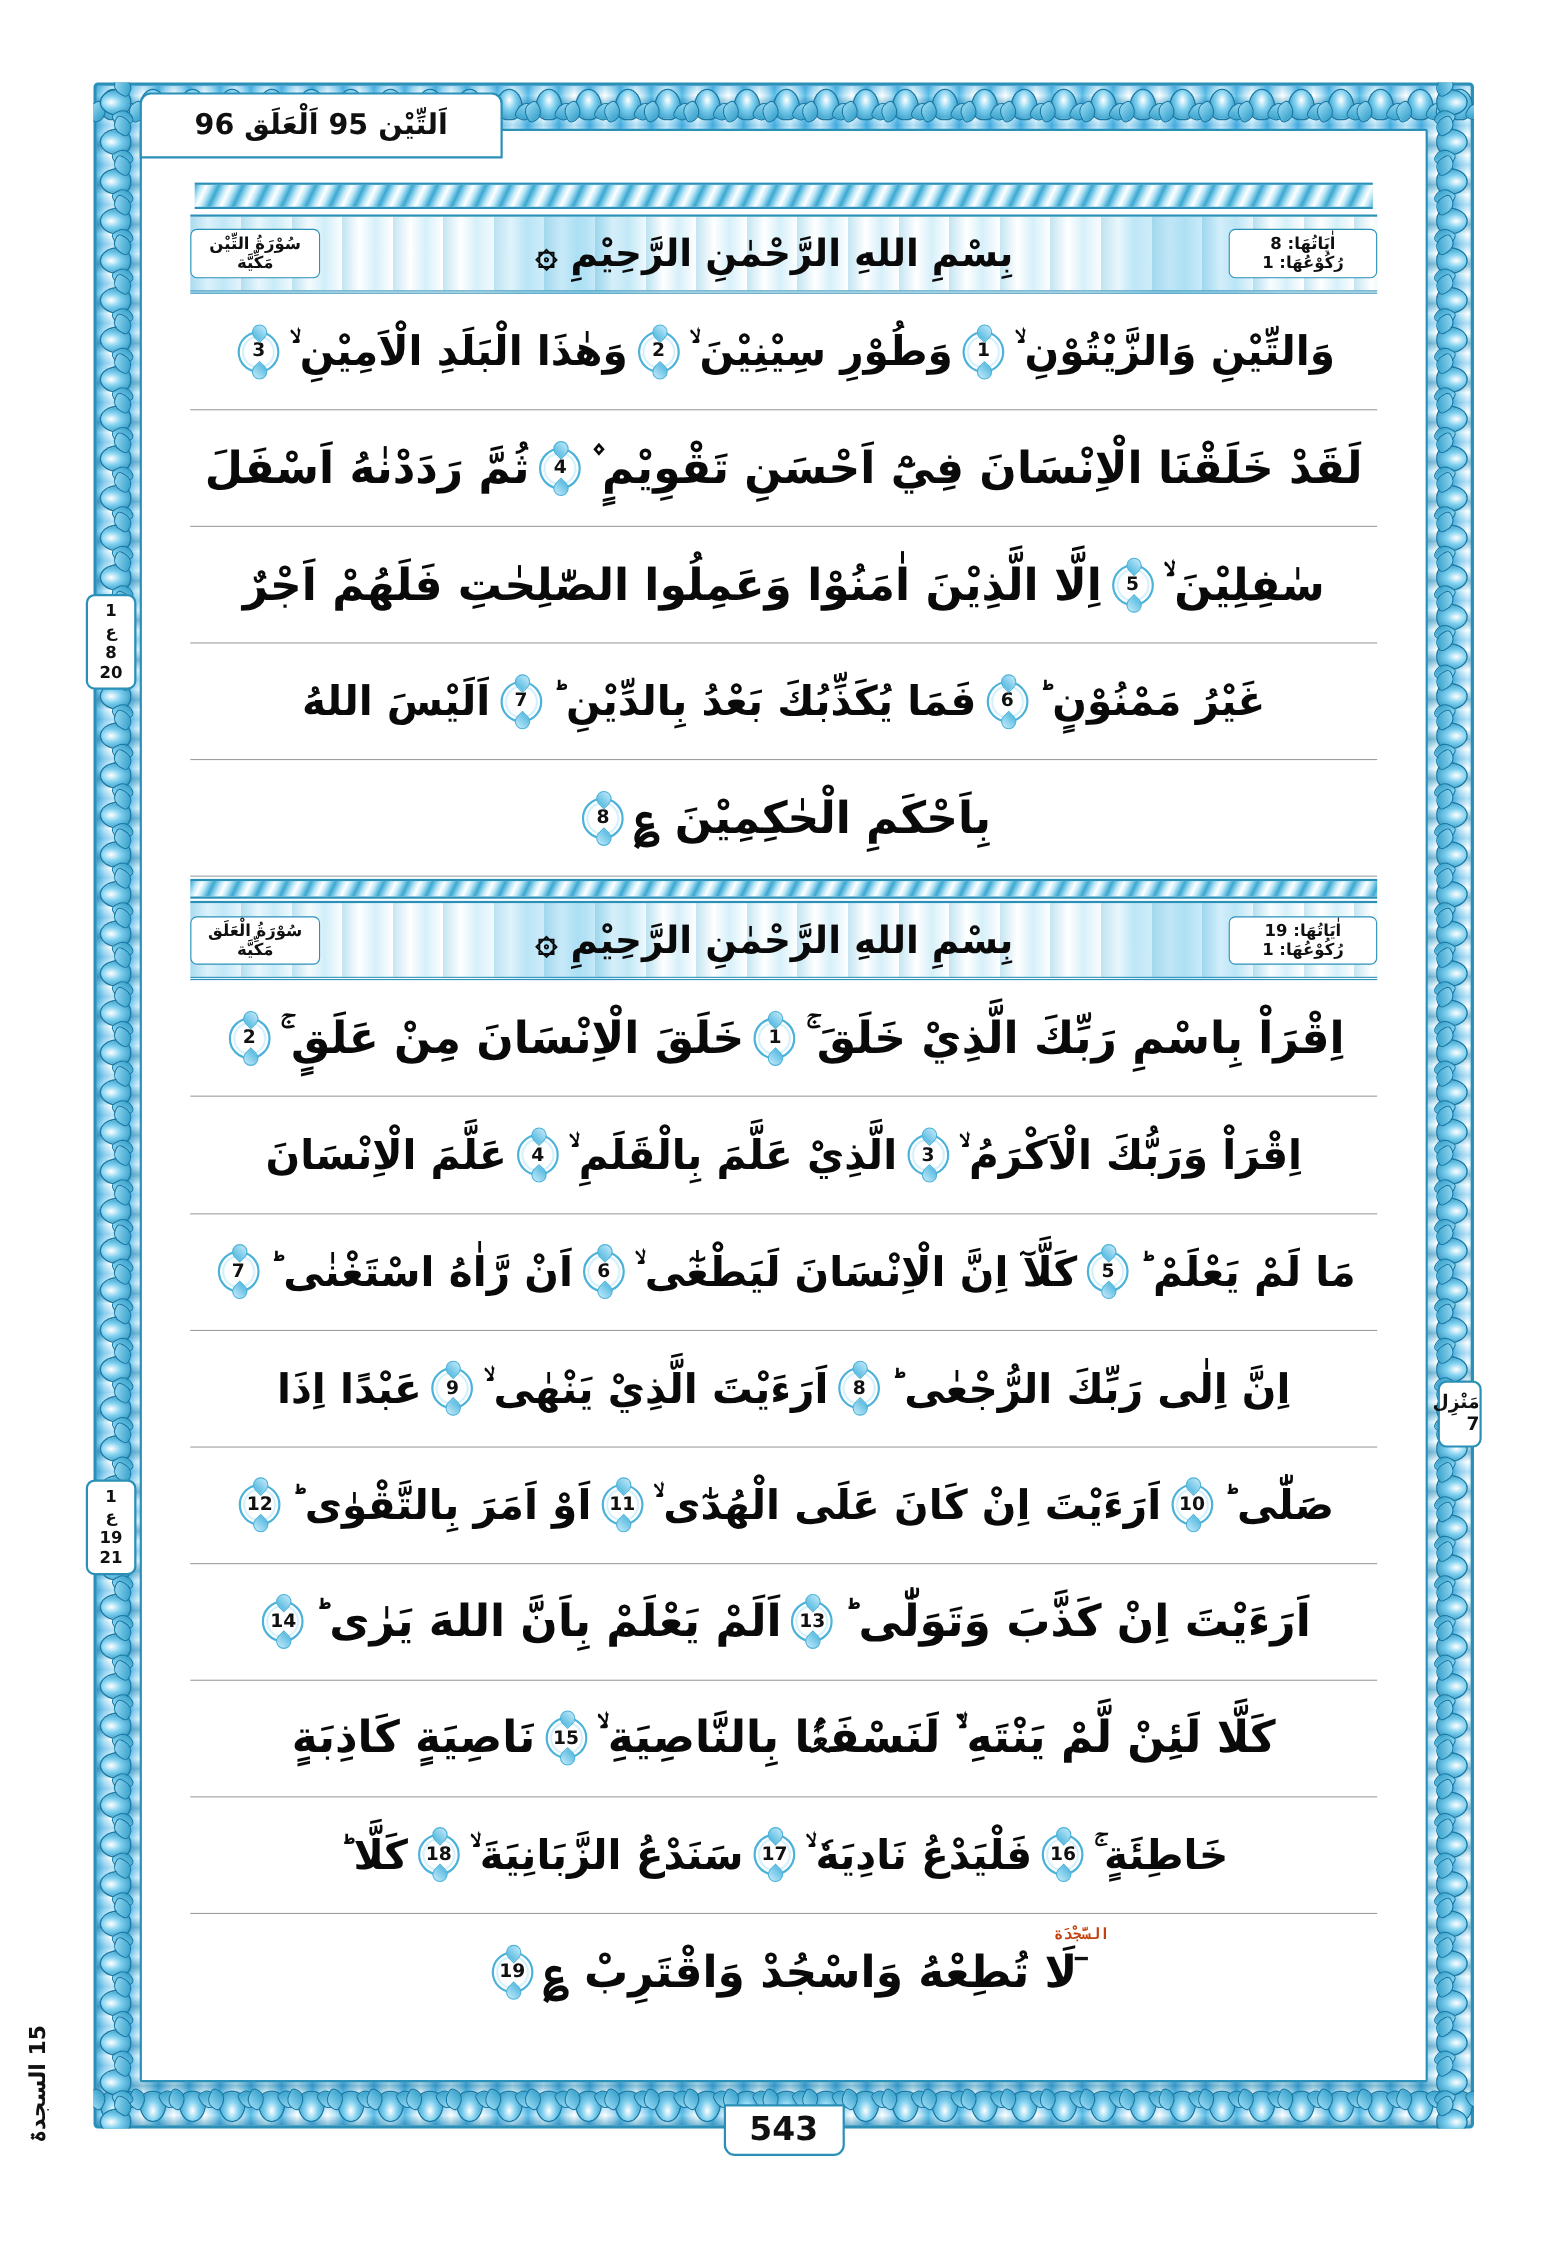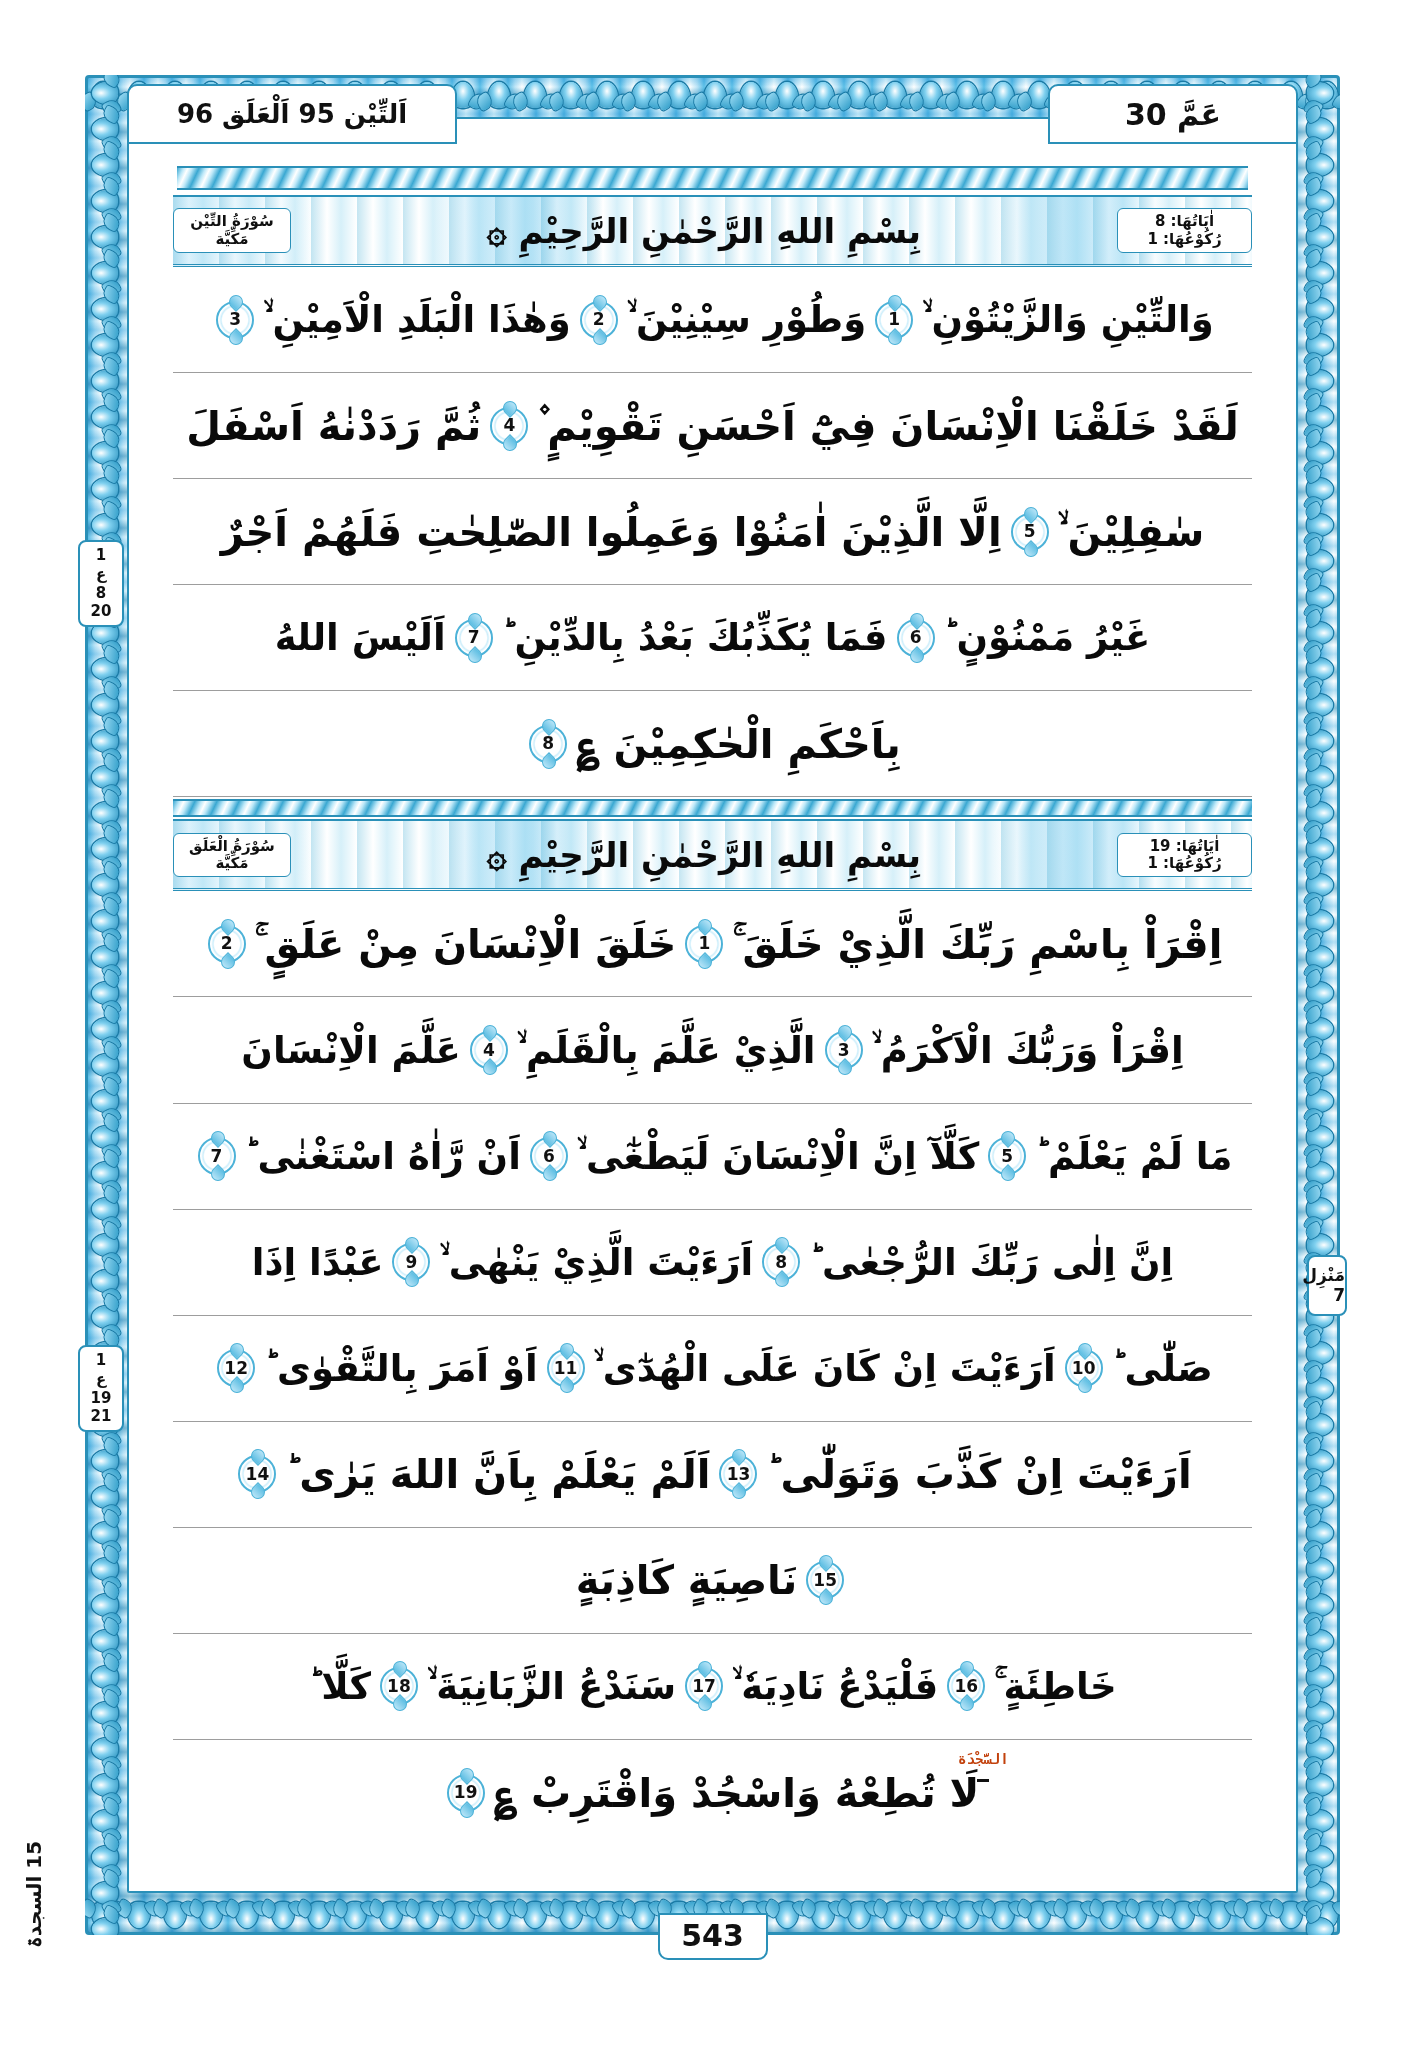--- a/index.html
+++ b/index.html
@@ -1051,20 +1051,21 @@
         <div class="aya-line">
           <div class="aya-text">
             <span>اَرَءَيْتَ اِنْ كَذَّبَ وَتَوَلّٰى ؕ</span>
             <span class="ayah-num">13</span>
             <span>اَلَمْ يَعْلَمْ بِاَنَّ اللهَ يَرٰى ؕ</span>
             <span class="ayah-num">14</span>
           </div>
         </div>
         <div class="aya-line">
           <div class="aya-text">
+            <span>كَلَّا لَئِنْ لَّمْ يَنْتَهِ ۙ۬ لَنَسْفَعًۢا بِالنَّاصِيَةِ ۙ</span>
             <span class="ayah-num">15</span>
             <span>نَاصِيَةٍ كَاذِبَةٍ</span>
           </div>
         </div>
         <div class="aya-line">
           <div class="aya-text fit">
             <span>خَاطِئَةٍ ۚ</span>
             <span class="ayah-num">16</span>
             <span>فَلْيَدْعُ نَادِيَهٗ ۙ</span>
             <span class="ayah-num">17</span>
@@ -1085,23 +1086,20 @@
         </div>
       </div>
   </div>
 </div>
 
 <div class="header-band">
   <div class="cartouche left-c">
     <span class="surah-head-txt">اَلتِّيْن 95 اَلْعَلَق 96</span>
   </div>
   <div class="cartouche-mid"></div>
-  <div class="cartouche right-c">
-    <span class="juz-txt"><span>عَمَّ</span>&nbsp;<span>30</span></span>
-  </div>
 </div>
 
 <div class="page-num">543</div>
 
 <div class="spine-label">15 السجدۃ</div>
 
 <div id="side-markers">
     <div class="side-marker" style="top: 540px;">
       <div>1</div>
       <div>ع</div>

